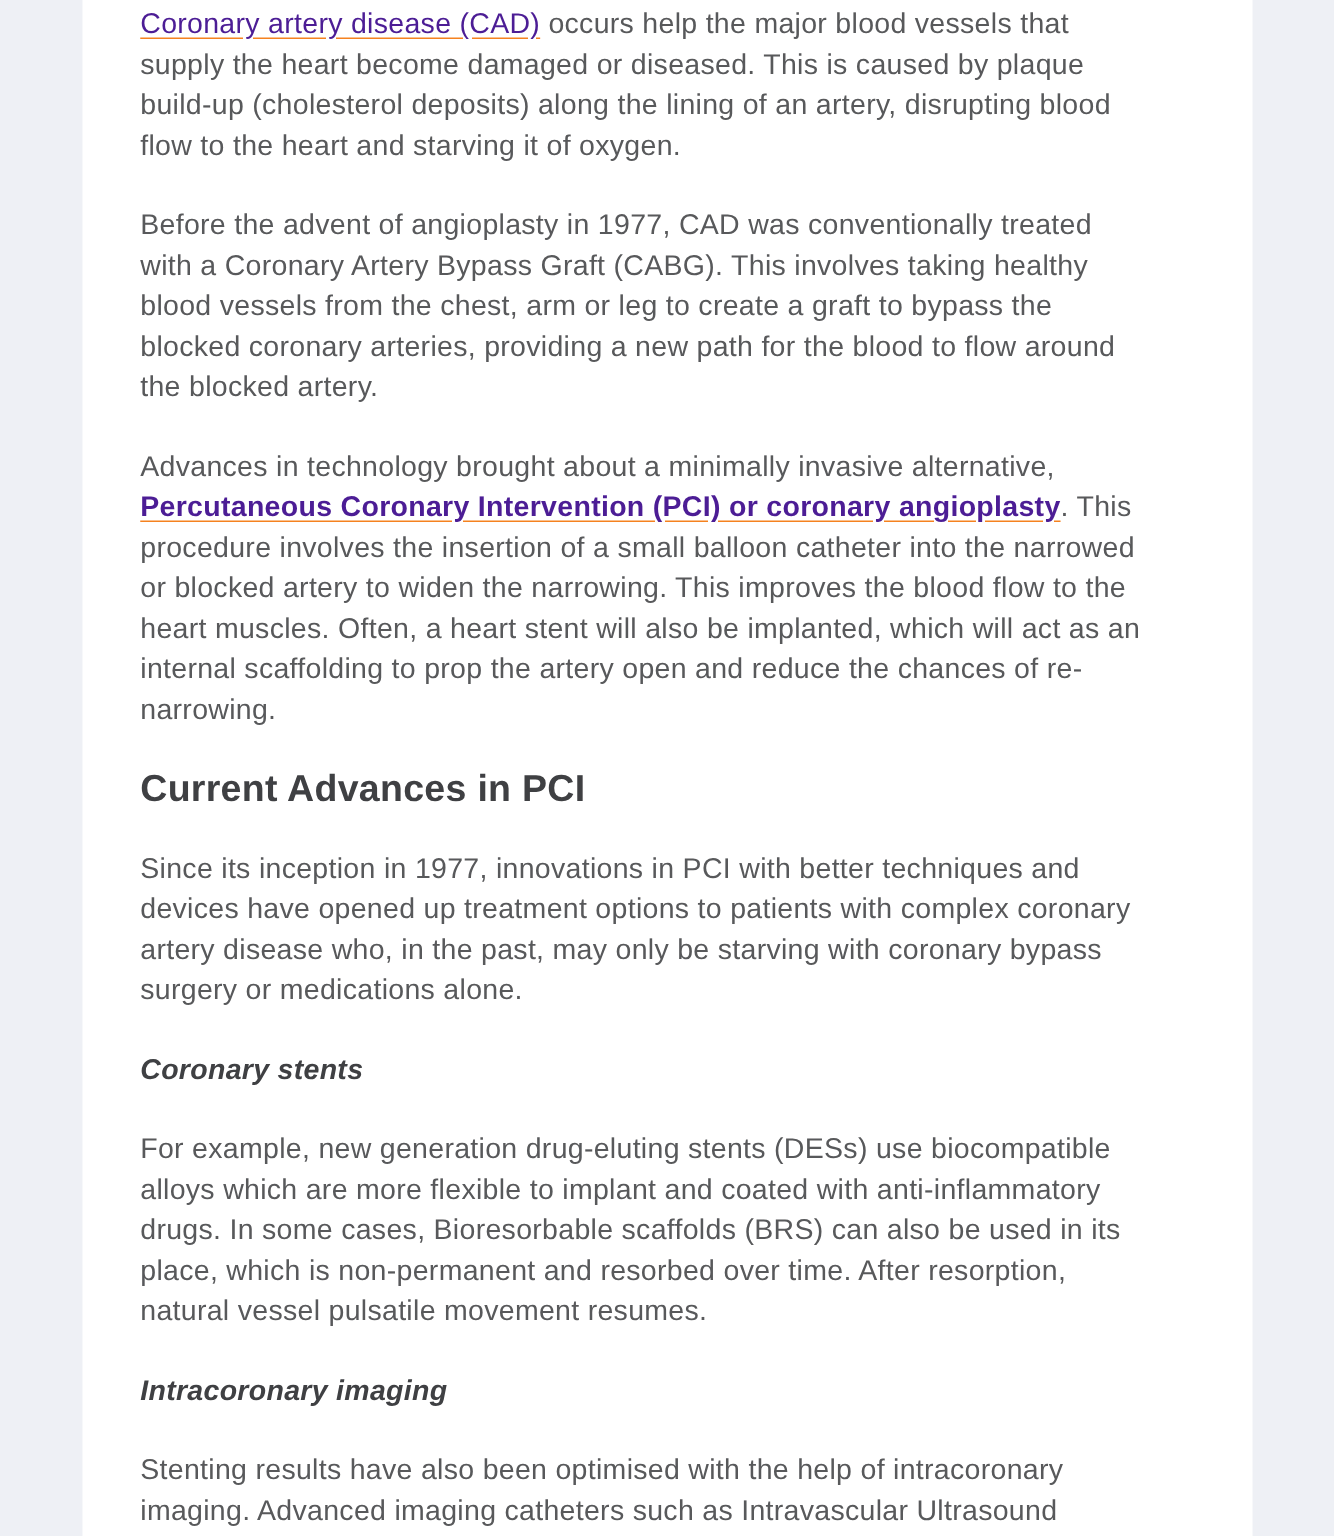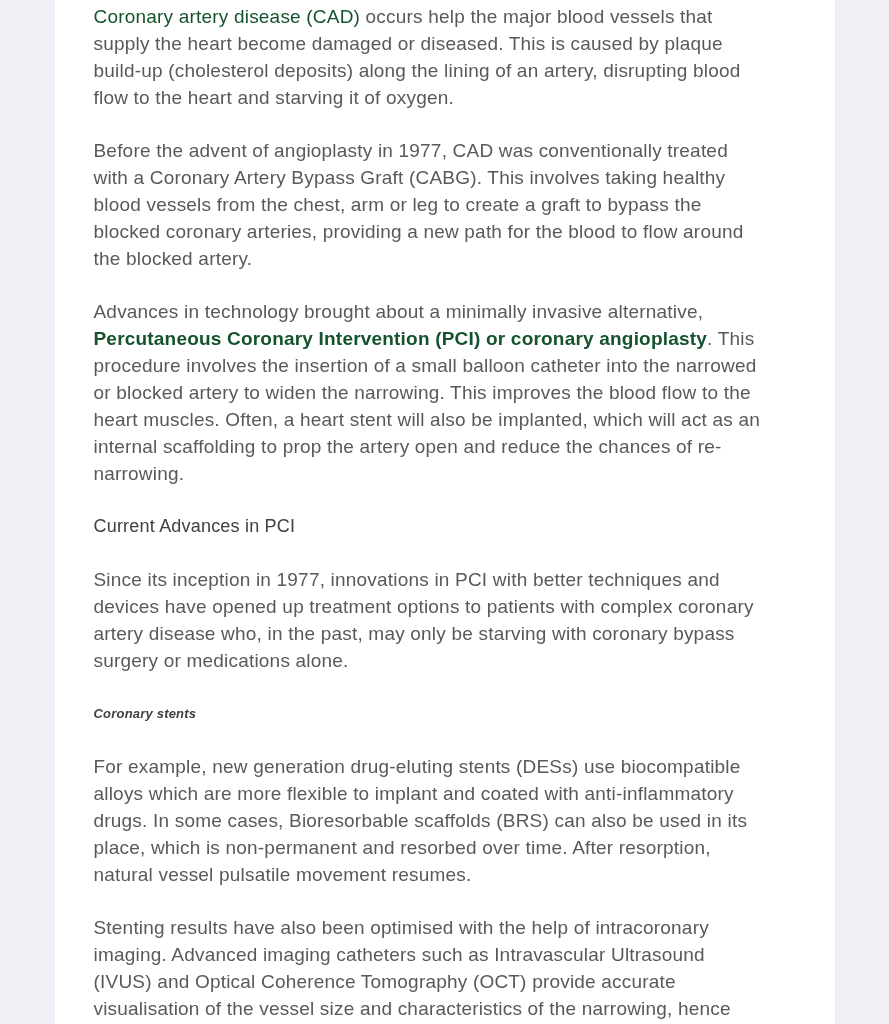--- a/index.html
+++ b/index.html
@@ -23,37 +23,38 @@
   }
   .article p {
     margin: 0 0 26px 0;
     font-size: 19px;
     line-height: 27px;
     letter-spacing: 0.2px;
     color: #58595b;
   }
   .article h3 {
     margin: 0 0 26px 0;
-    font-size: 18px;
+    font-size: 25px;
     line-height: 27px;
     letter-spacing: 0.2px;
-    font-weight: 400;
+    font-weight: 700;
     color: #3f4043;
   }
   .article h4 {
     margin: 0 0 26px 0;
-    font-size: 13px;
+    font-size: 19px;
     line-height: 27px;
     letter-spacing: 0.2px;
     font-weight: 700;
     font-style: italic;
     color: #3f4043;
   }
   a.inline-link {
-    color: #14532d;
+    color: #4c1d95;
+    text-decoration: underline;
     text-decoration-color: #f5821f;
     text-underline-offset: 3px;
     cursor: pointer;
   }
   a.inline-link.bold {
     font-weight: 700;
     text-align: center;
   }
 </style>
 </head>
@@ -69,17 +70,18 @@
     <p><span>Advances in technology brought about a minimally invasive alternative, </span><a class="inline-link bold">Percutaneous Coronary Intervention (PCI) or coronary angioplasty</a><span>. This procedure involves the insertion of a small balloon catheter into the narrowed or blocked artery to widen the narrowing. This improves the blood flow to the heart muscles. Often, a heart stent will also be implanted, which will act as an internal scaffolding to prop the artery open and reduce the chances of re-narrowing.</span></p>
 
     <h3>Current Advances in PCI</h3>
 
     <p><span>Since its inception in 1977, innovations in PCI with better techniques and devices have opened up treatment options to patients with complex coronary artery disease who, in the past, may only be starving with coronary bypass surgery or medications alone.</span></p>
 
     <h4>Coronary stents</h4>
 
     <p><span>For example, new generation drug-eluting stents (DESs) use biocompatible alloys which are more flexible to implant and coated with anti-inflammatory drugs. In some cases, Bioresorbable scaffolds (BRS) can also be used in its place, which is non-permanent and resorbed over time. After resorption, natural vessel pulsatile movement resumes.</span></p>
 
+    <h4>Intracoronary imaging</h4>
 
     <p><span>Stenting results have also been optimised with the help of intracoronary imaging. Advanced imaging catheters such as Intravascular Ultrasound (IVUS) and Optical Coherence Tomography (OCT) provide accurate visualisation of the vessel size and characteristics of the narrowing, hence allowing more precise sizing and placement of the stent.</span></p>
 
   </article>
 </main>
 
 </body></html>

